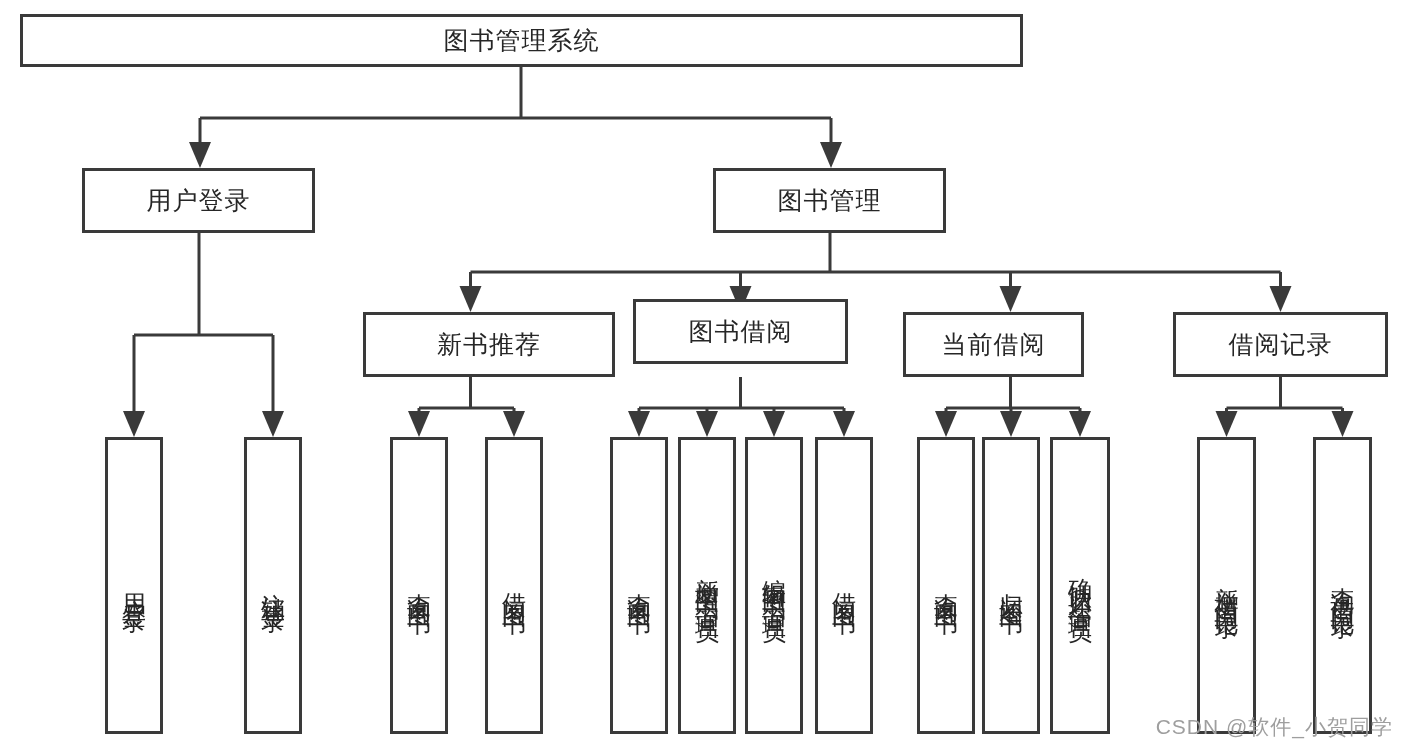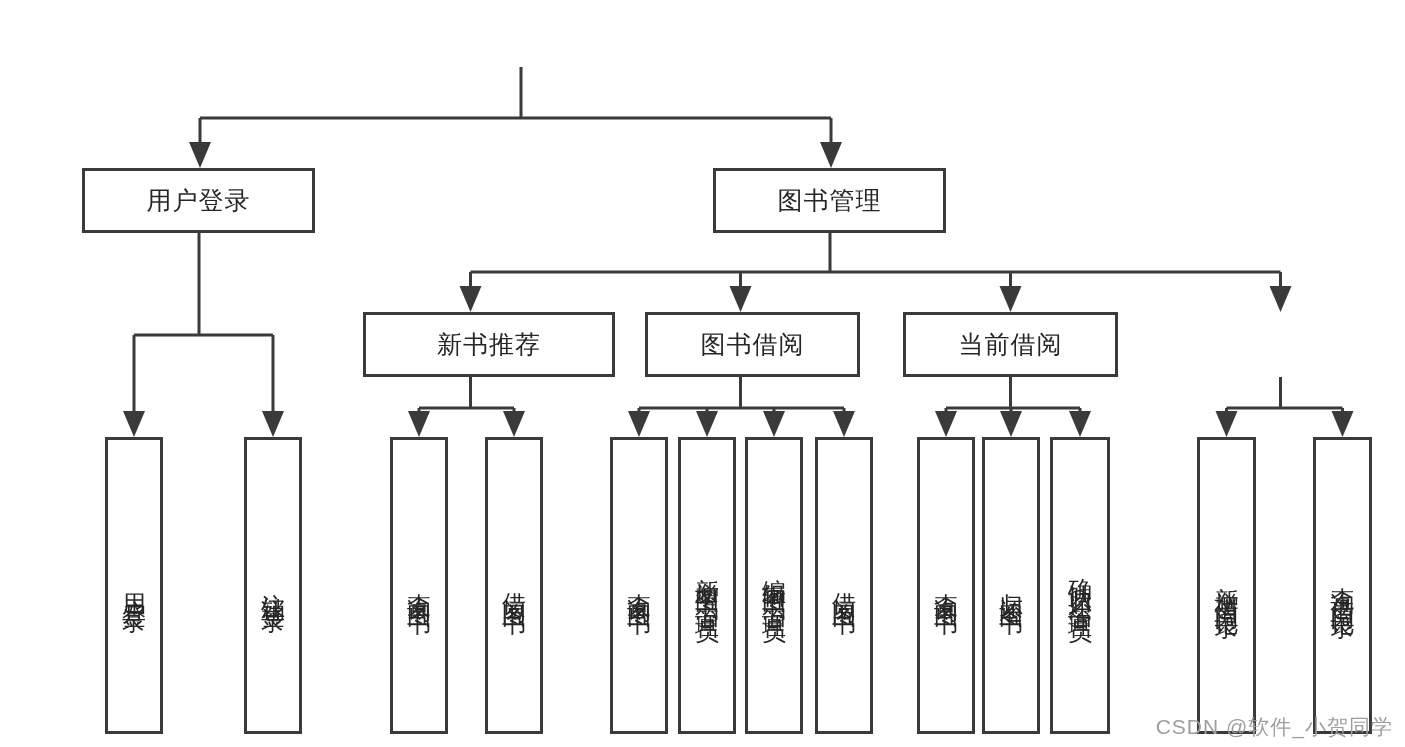--- a/index.html
+++ b/index.html
@@ -114,36 +114,42 @@
       <polygon points="1000,411 1022,411 1011,437"></polygon>
       <polygon points="1069,411 1091,411 1080,437"></polygon>
     </g>
     <g>
       <path d="M1280.5 377 V408 M1226.5 408 H1342.5 M1226.5 408 V413 M1342.5 408 V413"></path>
       <polygon points="1215.5,411 1237.5,411 1226.5,437"></polygon>
       <polygon points="1331.5,411 1353.5,411 1342.5,437"></polygon>
     </g>
   </svg>
 
+  <div class="hbox" style="left:20px; top:14px; width:1003px; height:53px;">
+    <span>图书管理系统</span>
+  </div>
 
   <div class="hbox" style="left:82px; top:168px; width:233px; height:65px;">
     <span>用户登录</span>
   </div>
   <div class="hbox" style="left:713px; top:168px; width:233px; height:65px;">
     <span>图书管理</span>
   </div>
 
   <div class="hbox" style="left:363px; top:312px; width:252px; height:65px;">
     <span>新书推荐</span>
   </div>
-  <div class="hbox" style="left:633px; top:312px; width:215px; height:65px;margin-left:12px;">
+  <div class="hbox" style="left:633px; top:299px; width:215px; height:65px;">
     <span>图书借阅</span>
   </div>
-  <div class="hbox" style="left:903px; top:312px; width:215px; height:65px;">
+  <div class="hbox" style="left:903px; top:312px; width:181px; height:65px;">
     <span>当前借阅</span>
+  </div>
+  <div class="hbox" style="left:1173px; top:312px; width:215px; height:65px;">
+    <span>借阅记录</span>
   </div>
 
   <div class="vbox" style="left:105px;">
     <span>用户登录</span>
   </div>
   <div class="vbox" style="left:244px;">
     <span>注销登录</span>
   </div>
 
   <div class="vbox" style="left:390px;">

